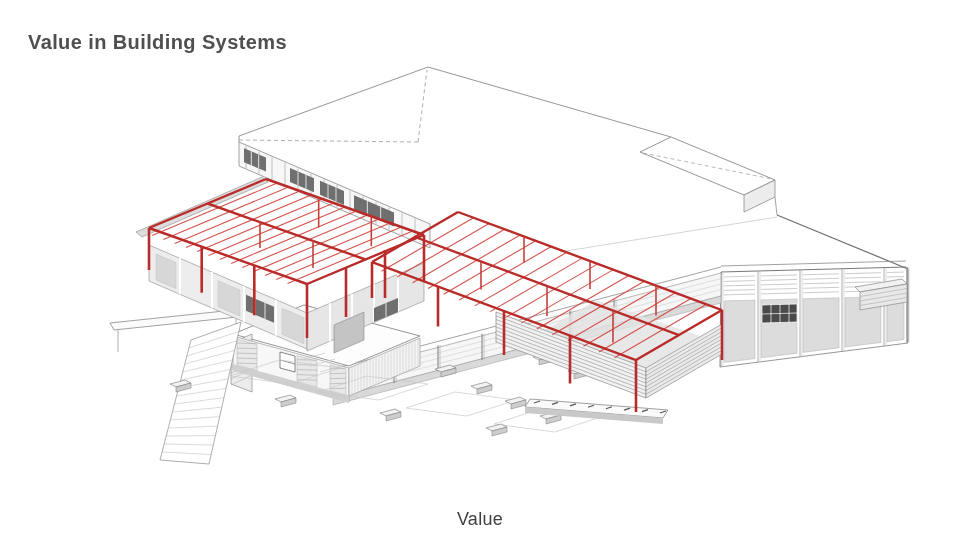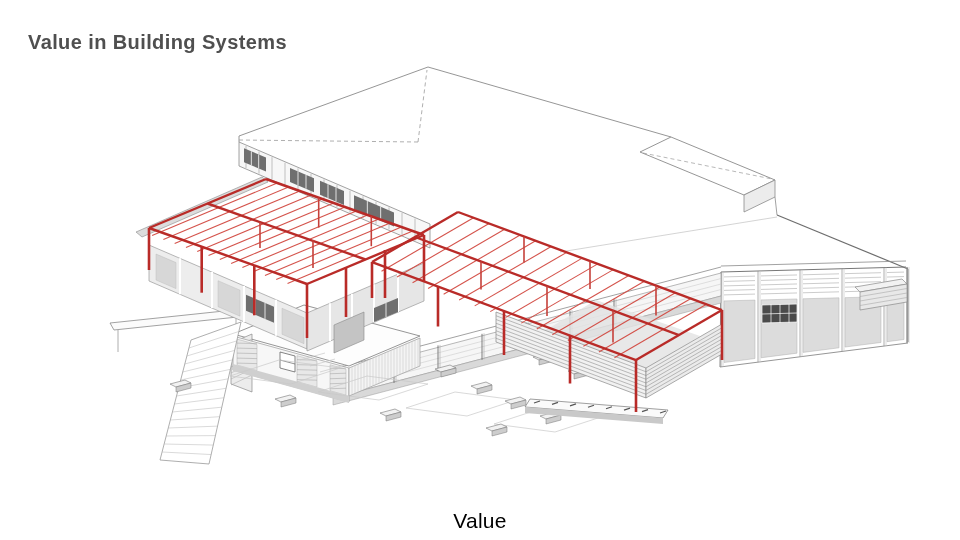--- a/index.html
+++ b/index.html
@@ -2,21 +2,21 @@
 <html><head>
 <meta charset="utf-8">
 <style>
   html,body{margin:0;padding:0;background:#fff;}
   .slide{position:relative;width:960px;height:540px;background:#ffffff;overflow:hidden;
          font-family:"Liberation Sans",sans-serif;}
   .title{position:absolute;left:28px;top:31px;font-size:20px;font-weight:bold;
          color:#4f4f4f;letter-spacing:.4px;}
   .caption{position:absolute;left:28px;top:472px;font-size:19px;color:#8f8f8f;letter-spacing:.2px;}
   .footer{position:absolute;left:0;top:509px;width:100%;text-align:center;
-          font-size:21px;color:#000000;letter-spacing:.3px;}
+          font-size:18px;color:#404040;letter-spacing:.3px;}
   figure{margin:0;position:absolute;left:0;top:0;width:960px;height:540px;}
   svg{position:absolute;left:0;top:0;}
 </style>
 </head>
 <body>
 
 <div class="slide">
   <figure aria-label="Axonometric line drawing of a building complex highlighting pre-engineered steel frames in red">
     <svg id="iso" width="960" height="540" viewBox="0 0 960 540">
         <line x1="428" y1="67" x2="239" y2="136" stroke="#8a8a8a" stroke-width="0.9"></line>

